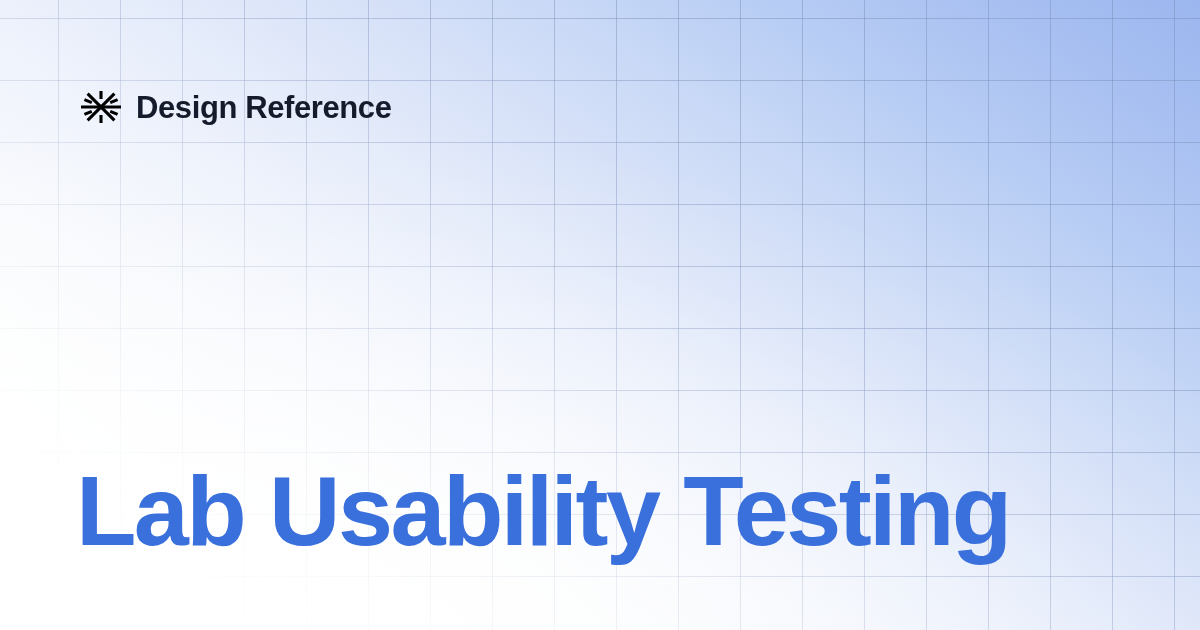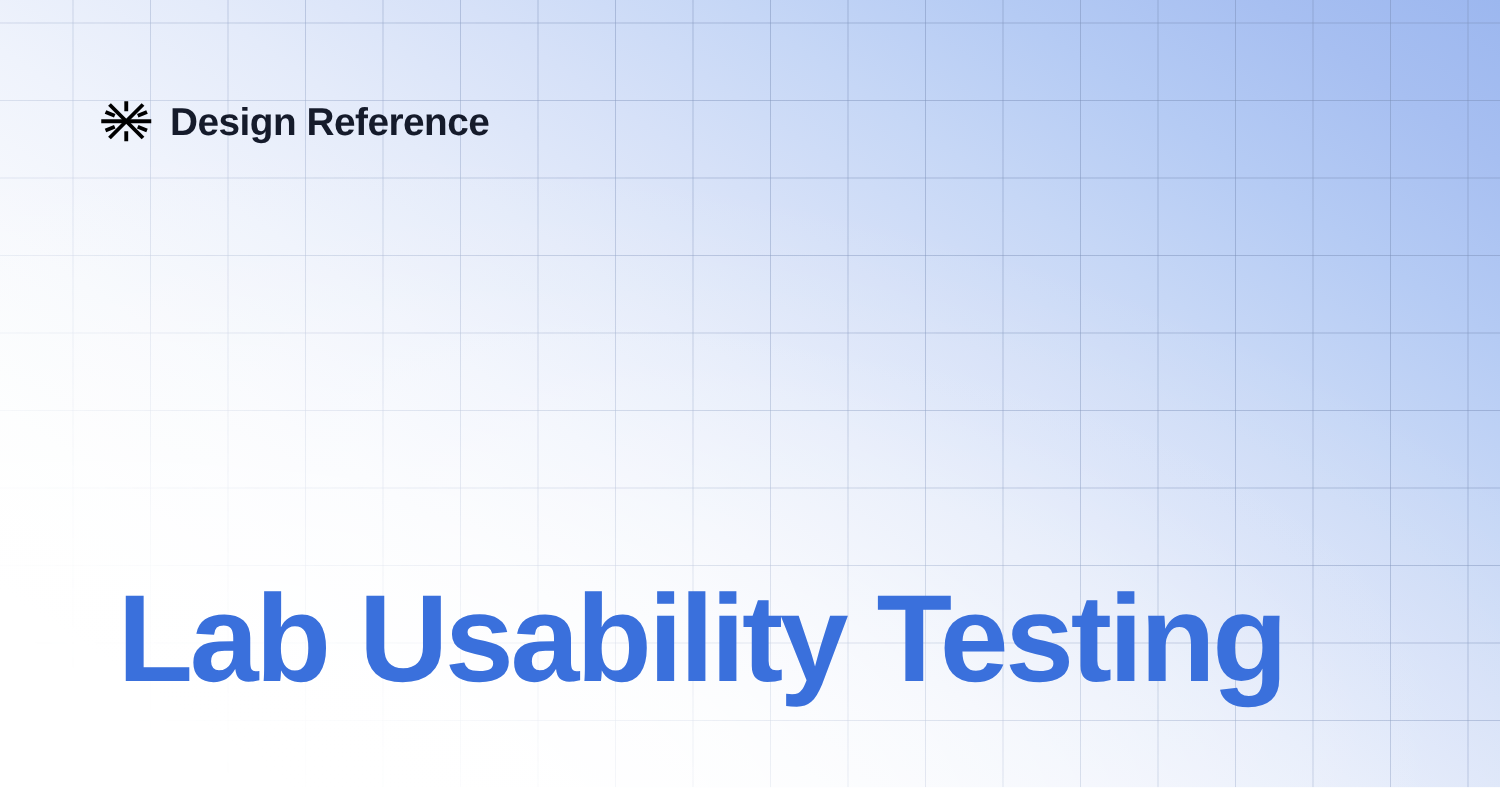--- a/index.html
+++ b/index.html
@@ -81,21 +81,21 @@
         rgba(0,0,0,0.55) 57%,
         rgba(0,0,0,0.26) 70%,
         rgba(0,0,0,0.07) 82%,
         rgba(0,0,0,0) 92%);
   }
 
   
   .brand-row {
     position: absolute;
     left: 80px;
-    top: 74px;
+    top: 84px;
     display: flex;
     align-items: center;
     gap: 14px;
     height: 46px;
   }
 
   .brand-logo {
     width: 42px;
     height: 42px;
     flex: 0 0 42px;
@@ -107,21 +107,21 @@
     font-weight: 700;
     letter-spacing: -0.4px;
     color: #151b2b;
     white-space: nowrap;
     line-height: 1;
   }
 
   
   .hero-title {
     position: absolute;
-    left: 94px;
+    left: 76px;
     right: 80px;
     bottom: 68px;
     margin: 0;
     font-size: 99px;
     font-weight: 700;
     letter-spacing: -2.6px;
     line-height: 1.02;
     color: #3a70dc;
     white-space: nowrap;
   }

